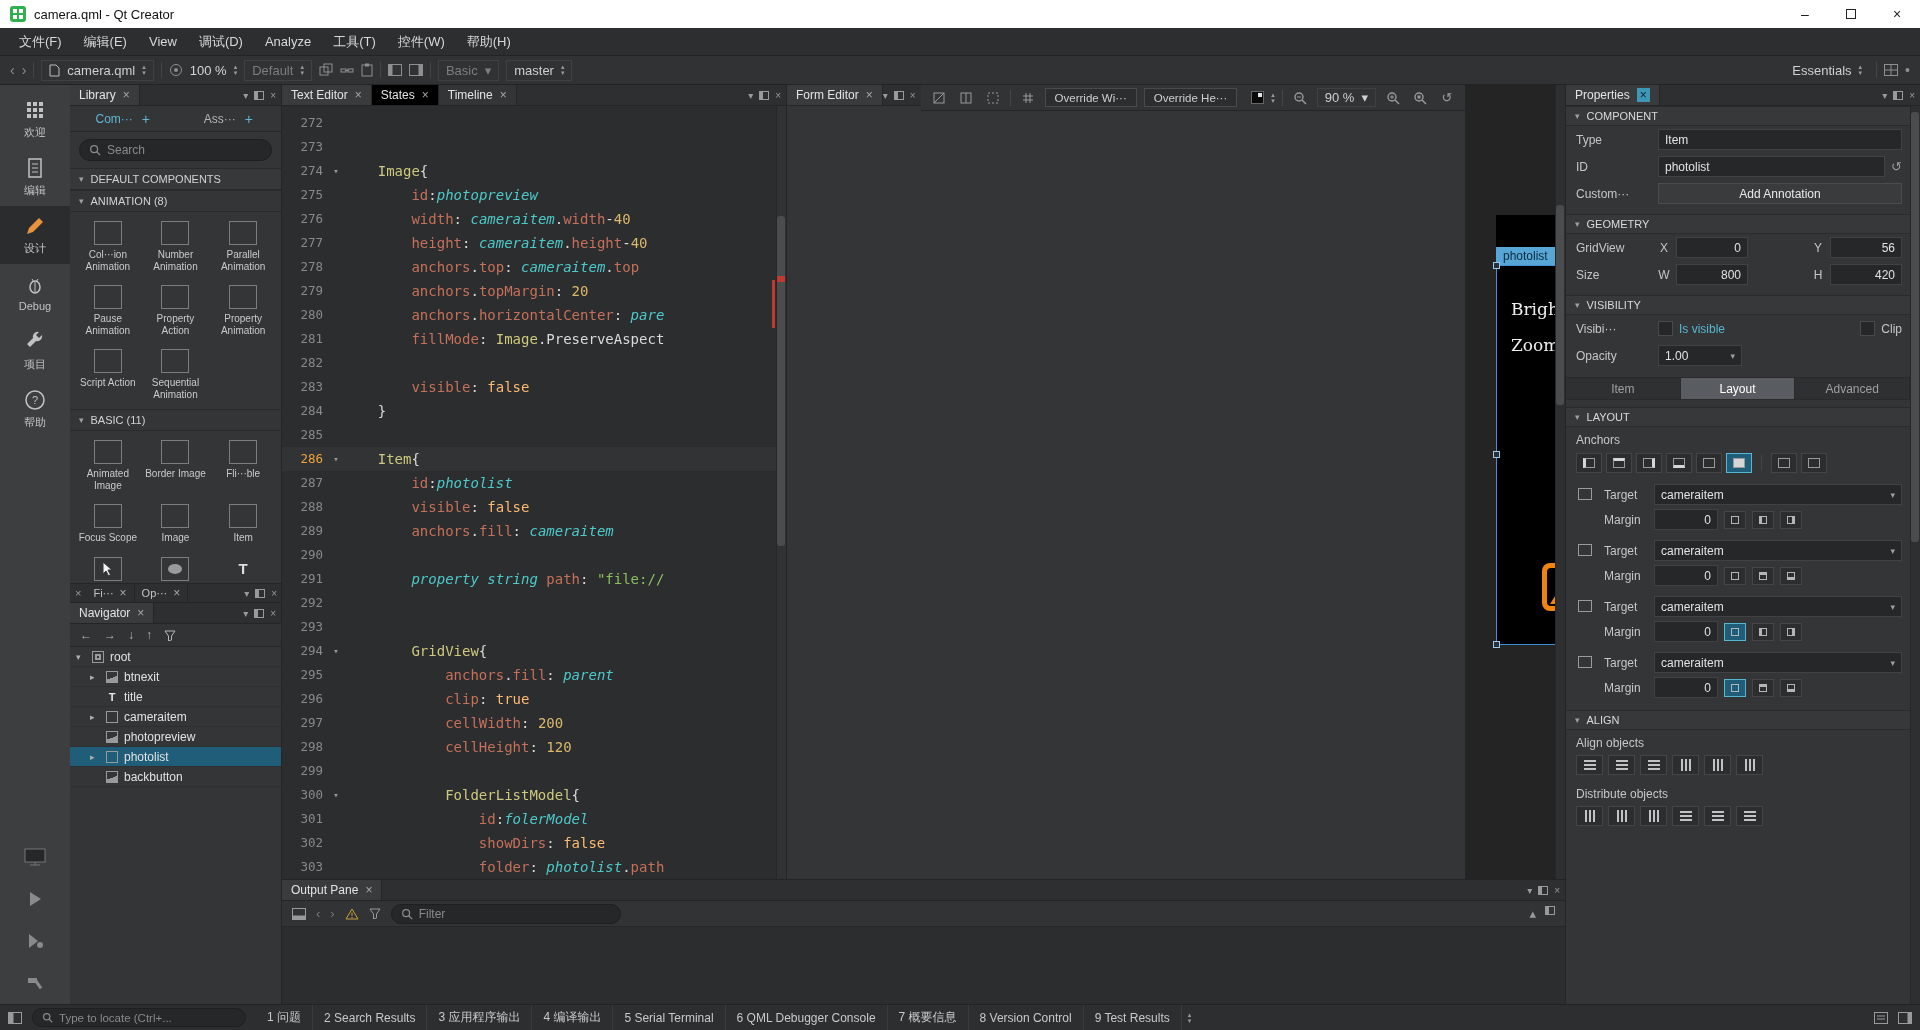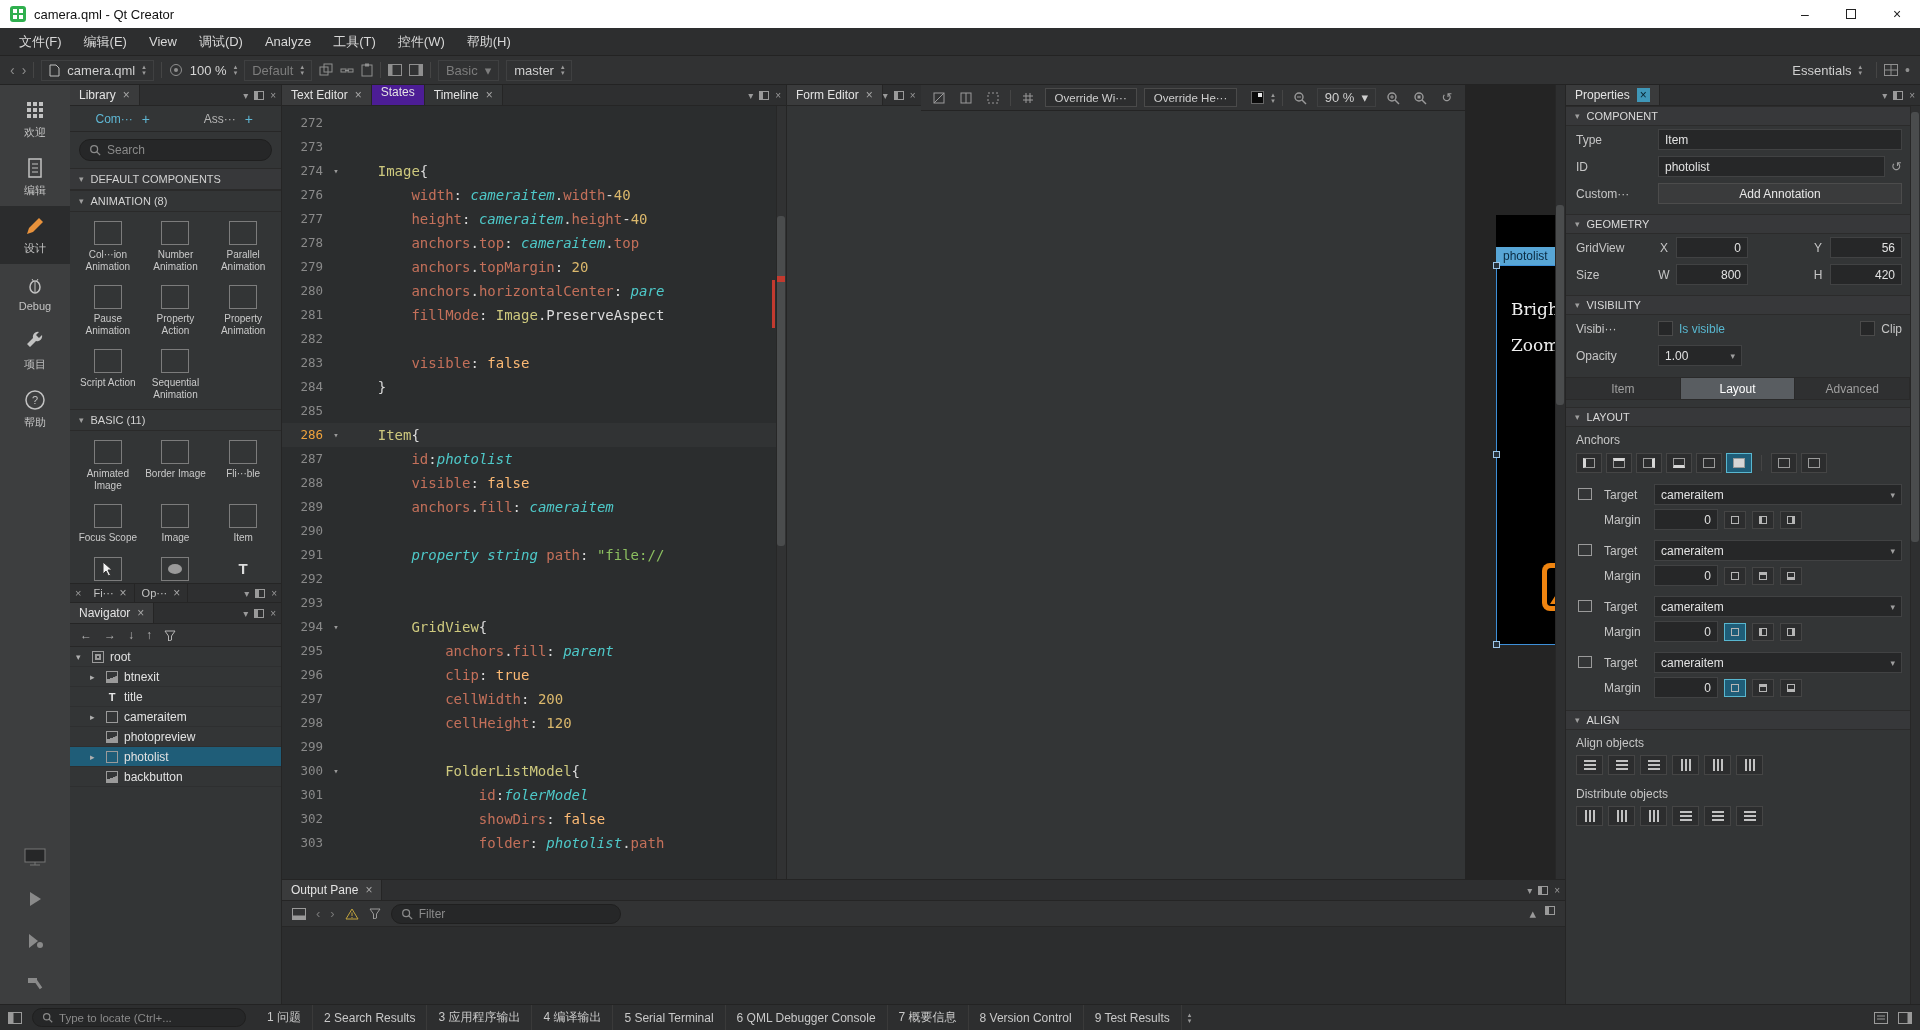--- a/index.html
+++ b/index.html
@@ -625,39 +625,40 @@
 
     <div class="center">
       <div class="center-top">
 
         <div class="editor">
           <div class="pane-tabbar">
             <div class="pane-tab">
               <span>Text Editor</span>
                 <span class="tab-close">×</span>
             </div>
-            <div class="pane-tab" style="background:#4c1d95;flex-direction:column;">
+            <div class="pane-tab" style="background:#000000;">
               <span>States</span>
                 <span class="tab-close">×</span>
             </div>
             <div class="pane-tab" style="background:#333536;">
               <span>Timeline</span>
                 <span class="tab-close">×</span>
             </div>
             <div class="bar-icons">
               <span>▾</span>
               <span class="icon-split"></span>
               <span>×</span>
             </div>
           </div>
           <div class="code-area">
             <div id="code-lines">
                 <div class="code-line"><span class="gutter">272</span><span class="fold"></span><span class="code-text"></span></div>
                 <div class="code-line"><span class="gutter">273</span><span class="fold"></span><span class="code-text"></span></div>
                 <div class="code-line"><span class="gutter">274</span><span class="fold">▾</span><span class="code-text"><span class="ty">    Image</span><span class="pl">{</span></span></div>
+                <div class="code-line"><span class="gutter">275</span><span class="fold"></span><span class="code-text"><span class="pl">        </span><span class="pr">id</span><span class="pl">:</span><span class="id">photopreview</span></span></div>
                 <div class="code-line"><span class="gutter">276</span><span class="fold"></span><span class="code-text"><span class="pl">        </span><span class="pr">width</span><span class="pl">: </span><span class="id">cameraitem</span><span class="pl">.</span><span class="pr">width</span><span class="pl">-</span><span class="nu">40</span></span></div>
                 <div class="code-line"><span class="gutter">277</span><span class="fold"></span><span class="code-text"><span class="pl">        </span><span class="pr">height</span><span class="pl">: </span><span class="id">cameraitem</span><span class="pl">.</span><span class="pr">height</span><span class="pl">-</span><span class="nu">40</span></span></div>
                 <div class="code-line"><span class="gutter">278</span><span class="fold"></span><span class="code-text"><span class="pl">        </span><span class="pr">anchors</span><span class="pl">.</span><span class="pr">top</span><span class="pl">: </span><span class="id">cameraitem</span><span class="pl">.</span><span class="pr">top</span></span></div>
                 <div class="code-line"><span class="gutter">279</span><span class="fold"></span><span class="code-text"><span class="pl">        </span><span class="pr">anchors</span><span class="pl">.</span><span class="pr">topMargin</span><span class="pl">: </span><span class="nu">20</span></span></div>
                 <div class="code-line"><span class="gutter">280</span><span class="fold"></span><span class="code-text"><span class="pl">        </span><span class="pr">anchors</span><span class="pl">.</span><span class="pr">horizontalCenter</span><span class="pl">: </span><span class="id">pare</span></span></div>
                 <div class="code-line"><span class="gutter">281</span><span class="fold"></span><span class="code-text"><span class="pl">        </span><span class="pr">fillMode</span><span class="pl">: </span><span class="ty">Image</span><span class="pl">.PreserveAspect</span></span></div>
                 <div class="code-line"><span class="gutter">282</span><span class="fold"></span><span class="code-text"></span></div>
                 <div class="code-line"><span class="gutter">283</span><span class="fold"></span><span class="code-text"><span class="pl">        </span><span class="pr">visible</span><span class="pl">: </span><span class="kw">false</span></span></div>
                 <div class="code-line"><span class="gutter">284</span><span class="fold"></span><span class="code-text"><span class="pl">    }</span></span></div>
                 <div class="code-line"><span class="gutter">285</span><span class="fold"></span><span class="code-text"></span></div>

